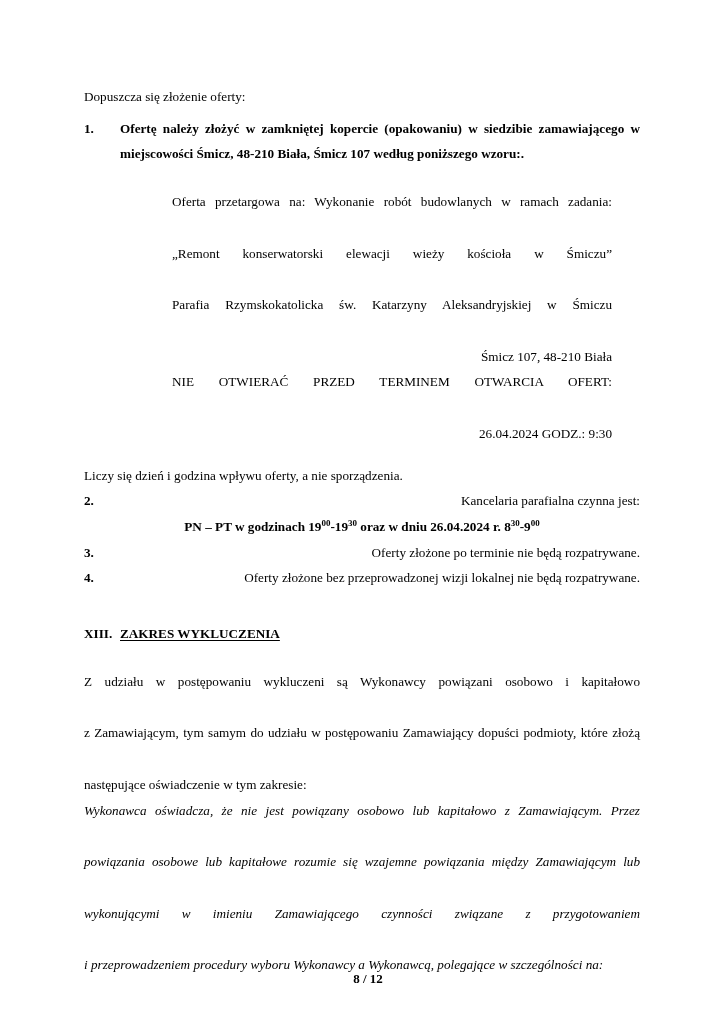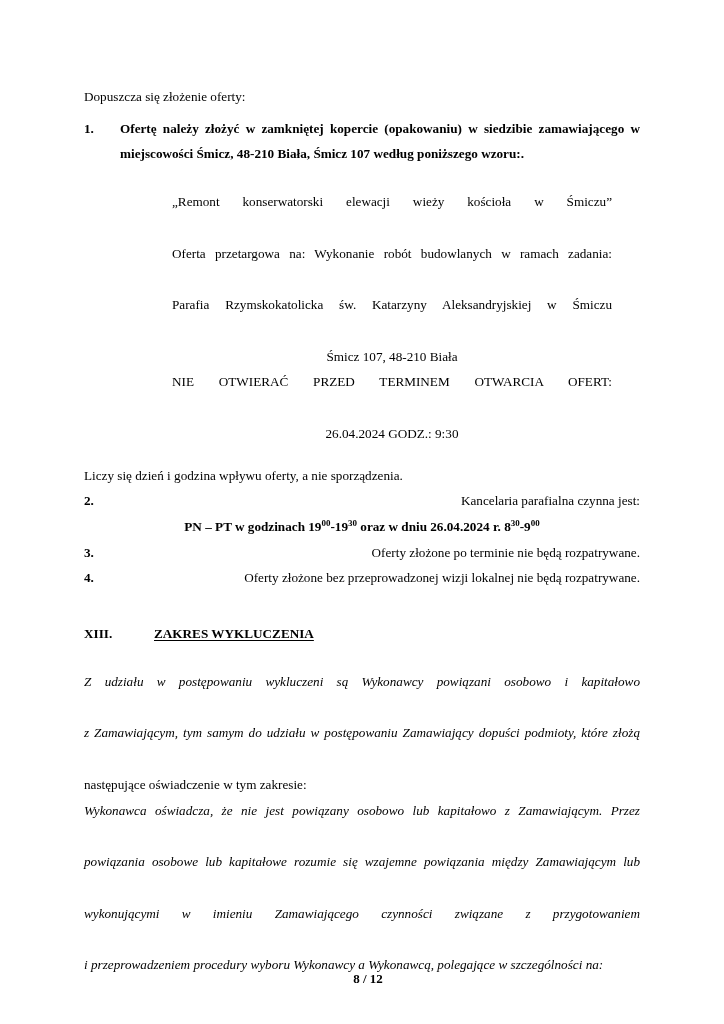--- a/index.html
+++ b/index.html
@@ -69,21 +69,21 @@
   .wzor .just {
     text-align: justify;
     text-justify: inter-word;
   }
   .wzor .just::after {
     content: "";
     display: inline-block;
     width: 100%;
   }
   .wzor .ctr {
-    text-align: center;
+    text-align: right;
   }
 
   .hours {
     text-align: center;
     font-weight: bold;
     margin: 0;
   }
   sup {
     font-size: 0.68em;
     vertical-align: super;
@@ -98,40 +98,38 @@
   }
   .section-num {
     font-weight: bold;
     width: 36px;
     flex: 0 0 36px;
   }
   .section-title {
     font-weight: bold;
     text-decoration: underline;
     text-underline-offset: 2px;
-    margin-left: 34px;
   }
 
   
   .para {
     text-align: justify;
     text-justify: inter-word;
     margin: 0;
   }
   .para.italic {
     font-style: italic;
   }
   .para .lastline {
     display: block;
     text-align: left;
   }
   .para .jline {
     display: block;
     text-align: justify;
-    font-style: italic;
   }
   .para .jline::after {
     content: "";
     display: inline-block;
     width: 100%;
   }
 
   
   .footer {
     position: absolute;
@@ -151,22 +149,22 @@
   <div class="content">
 
     <p class="intro">Dopuszcza się złożenie oferty:</p>
 
     <div class="row">
       <div class="marker">1.</div>
       <div class="row-body bold">Ofertę należy złożyć w zamkniętej kopercie (opakowaniu) w siedzibie zamawiającego w miejscowości Śmicz, 48-210 Biała, Śmicz 107 według poniższego wzoru:.</div>
     </div>
 
     <div class="wzor">
+      <div class="just">Oferta przetargowa na: Wykonanie robót budowlanych w ramach zadania:</div>
       <div class="just">„Remont konserwatorski elewacji wieży kościoła w Śmiczu”</div>
-      <div class="just">Oferta przetargowa na: Wykonanie robót budowlanych w ramach zadania:</div>
       <div class="just">Parafia Rzymskokatolicka św. Katarzyny Aleksandryjskiej w Śmiczu</div>
       <div class="ctr">Śmicz 107, 48-210 Biała</div>
       <div class="just">NIE OTWIERAĆ PRZED TERMINEM OTWARCIA OFERT:</div>
       <div class="ctr">26.04.2024 GODZ.: 9:30</div>
     </div>
 
     <div class="indented">Liczy się dzień i godzina wpływu oferty, a nie sporządzenia.</div>
 
     <div class="row">
       <div class="marker">2.</div>

